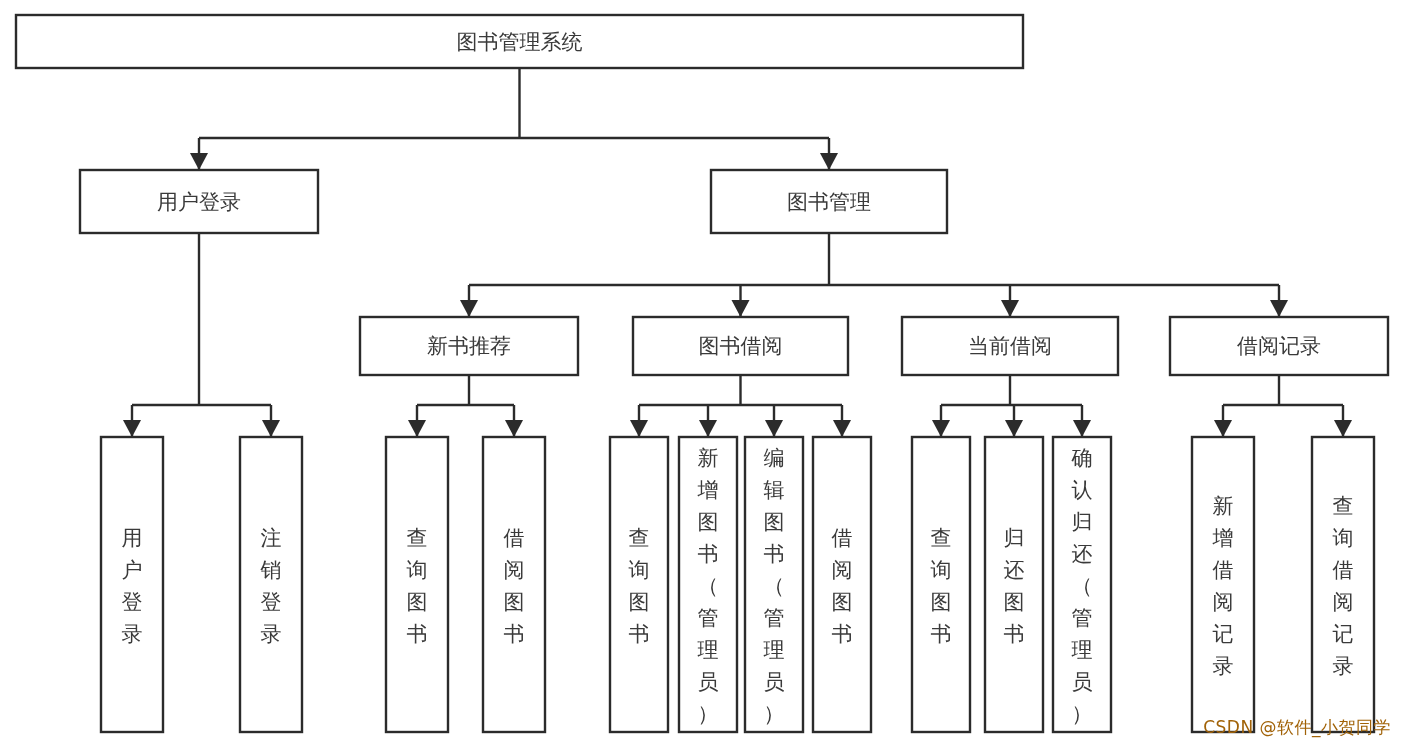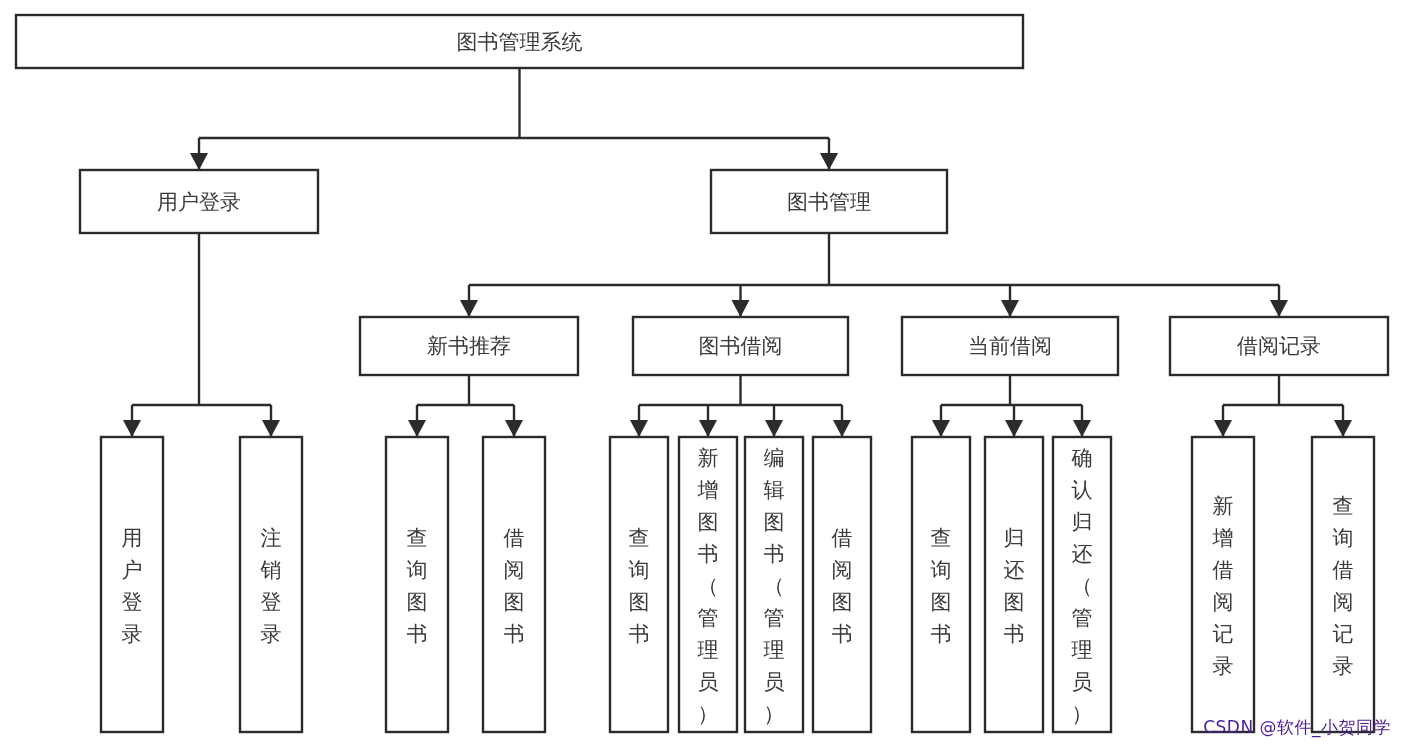--- a/index.html
+++ b/index.html
@@ -52,21 +52,21 @@
     fill: #3a3a3a;
     font-size: 21px;
     text-anchor: middle;
   }
   .watermark {
     position: absolute;
     right: 14px;
     bottom: 8px;
     font-family: "DejaVu Sans", "Liberation Sans", sans-serif;
     font-size: 17px;
-    color: #4c1d95;
+    color: #a16207;
     letter-spacing: 0.5px;
     white-space: nowrap;
     user-select: none;
   }
 </style>
 </head>
 <body>
 
 <div id="stage">
 

